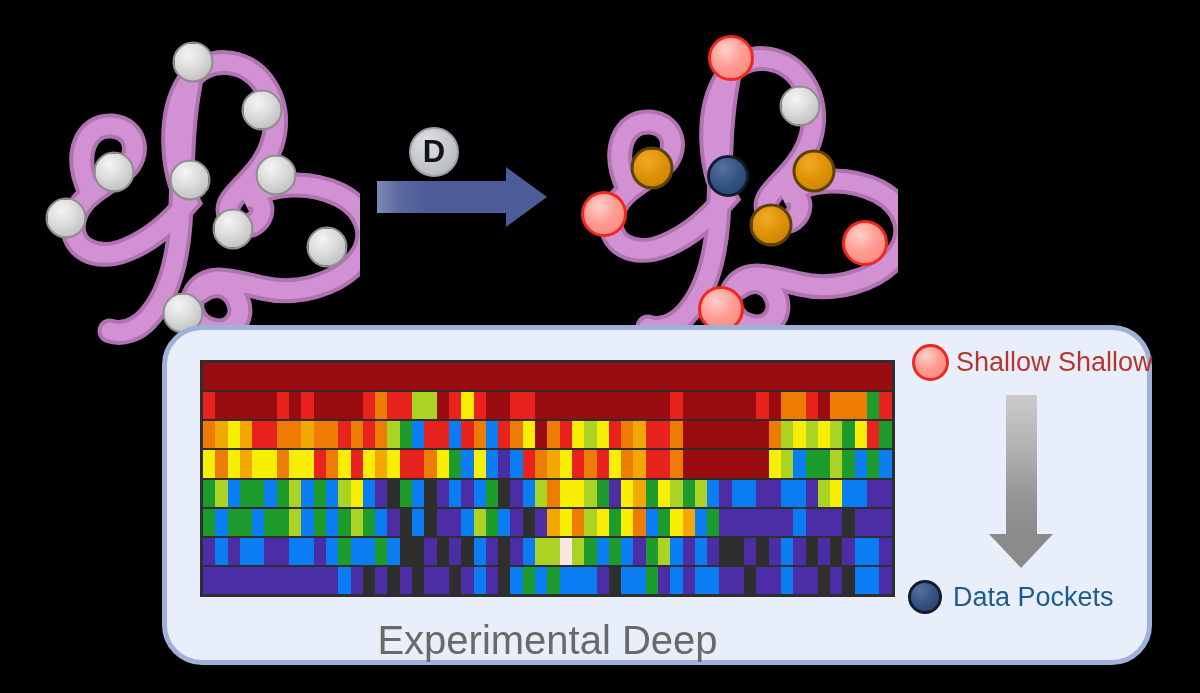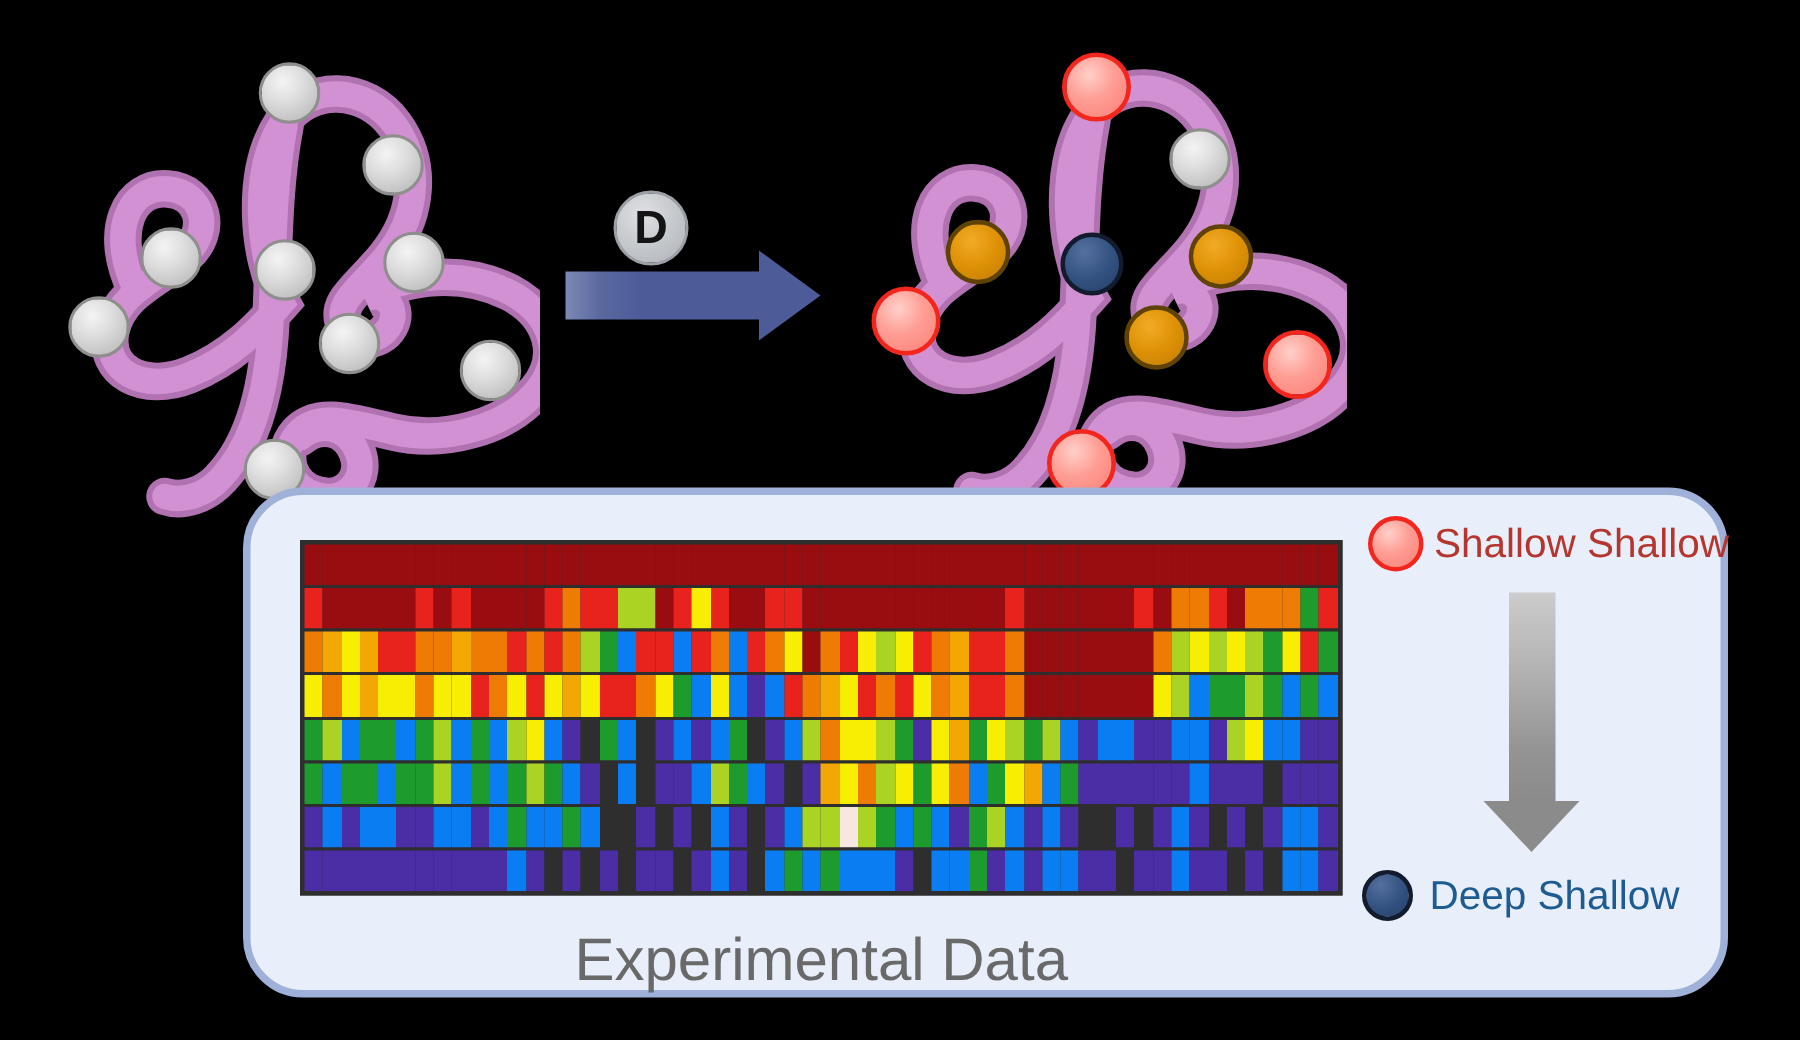--- a/index.html
+++ b/index.html
@@ -577,25 +577,25 @@
           <div class="hm-cell" style="background: rgb(75, 45, 165);"></div>
           <div class="hm-cell" style="background: rgb(75, 45, 165);"></div>
           <div class="hm-cell" style="background: rgb(46, 46, 46);"></div>
           <div class="hm-cell" style="background: rgb(75, 45, 165);"></div>
           <div class="hm-cell" style="background: rgb(46, 46, 46);"></div>
           <div class="hm-cell" style="background: rgb(10, 125, 242);"></div>
           <div class="hm-cell" style="background: rgb(10, 125, 242);"></div>
           <div class="hm-cell" style="background: rgb(75, 45, 165);"></div>
         </div>
       </div>
-    <div class="panel-title">Experimental Data</div>
+    <div class="panel-title">Experimental Deep</div>
 
     <div class="legend-sphere lg-salmon"></div>
     <div class="legend-label lbl-shallow">Shallow Shallow</div>
 
     <div class="v-arrow-shaft"></div>
     <div class="v-arrow-head"></div>
 
     <div class="legend-sphere lg-navy"></div>
-    <div class="legend-label lbl-deep">Deep Shallow</div>
+    <div class="legend-label lbl-deep">Data Pockets</div>
   </div>
 
 </div>
 
 </body></html>

